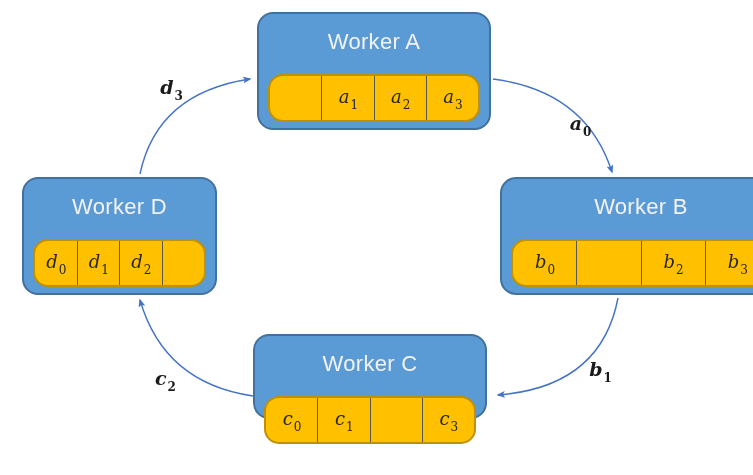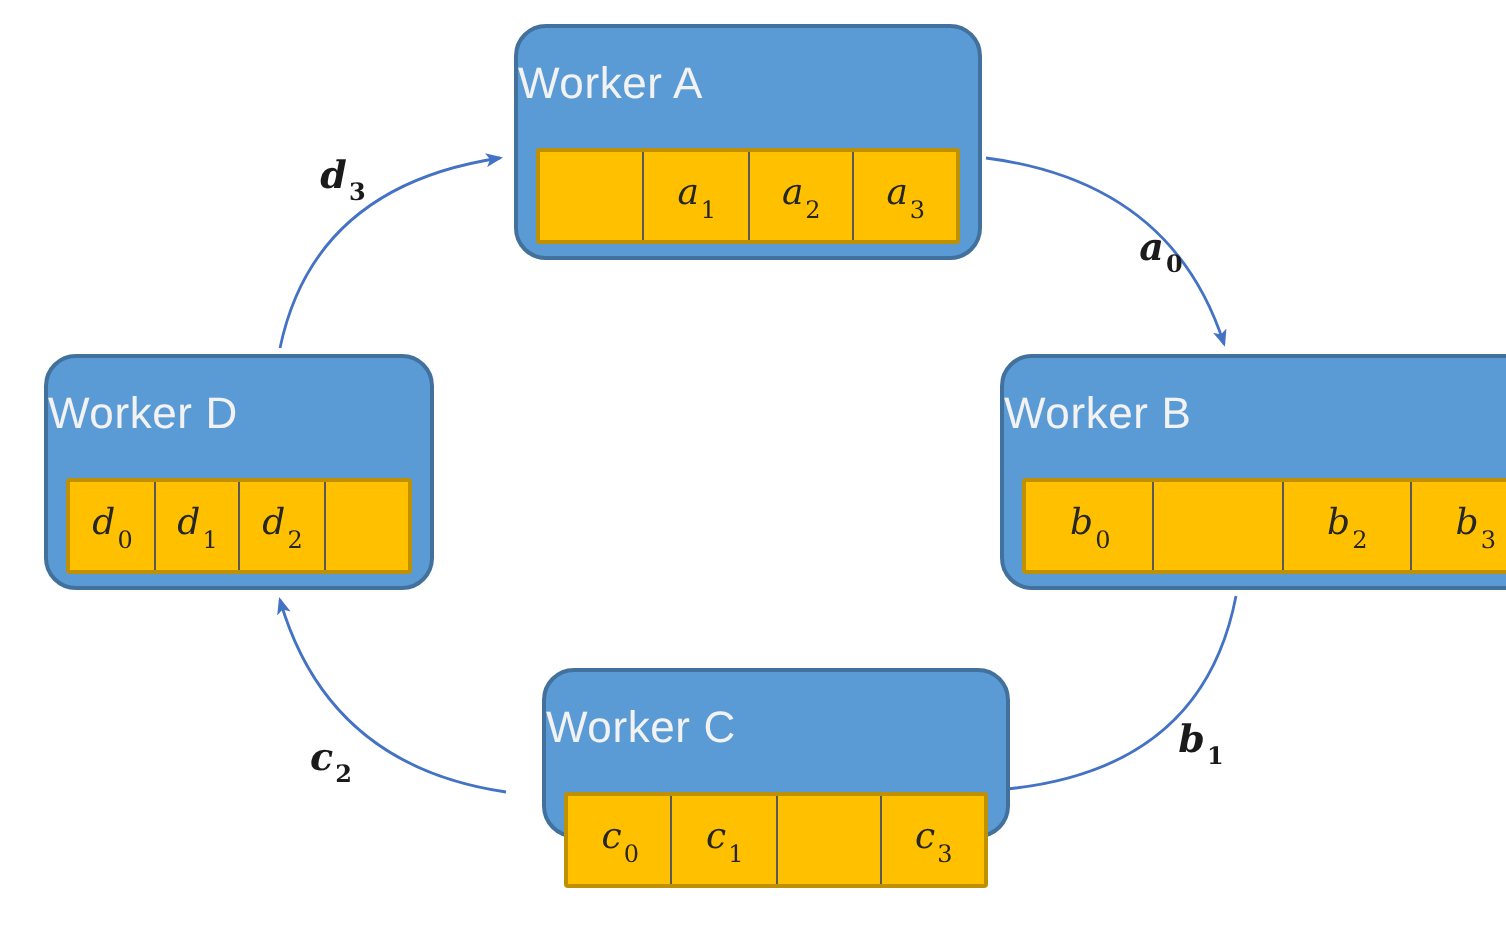--- a/index.html
+++ b/index.html
@@ -19,33 +19,33 @@
   svg.arrows .head { fill:var(--arrow); }
 
   .worker {
     position:absolute; width:234px; height:118px;
     background:var(--box-fill);
     border:2.5px solid var(--box-border);
     border-radius:16px;
   }
   .worker-a { left:257px; top:12px;  }
   .worker-b { left:500px; top:177px; width:282px; }
-  .worker-c { left:271px; top:334px; height:85px; }
+  .worker-c { left:253px; top:334px; height:85px; }
   .worker-d { left:22px;  top:177px; width:195px; }
 
   .worker-title {
-    margin-top:15px; 
+    margin-top:15px; text-align:center;
     color:var(--title); font-size:22px; letter-spacing:0.3px;
   }
 
   .buffer {
     position:absolute; left:9px; right:9px; top:60px; height:48px;
     background:var(--buffer-fill);
     border:2px solid var(--buffer-border);
-    border-radius:2px;
+    border-radius:15px;
     display:flex;
   }
   .cell {
     flex:1; display:flex; align-items:center; justify-content:center;
     border-right:1.5px solid var(--divider);
   }
   .cell:last-child { border-right:none;text-align:center; }
 
   .sym, .edge-label {
     font-family:"DejaVu Serif", serif;

